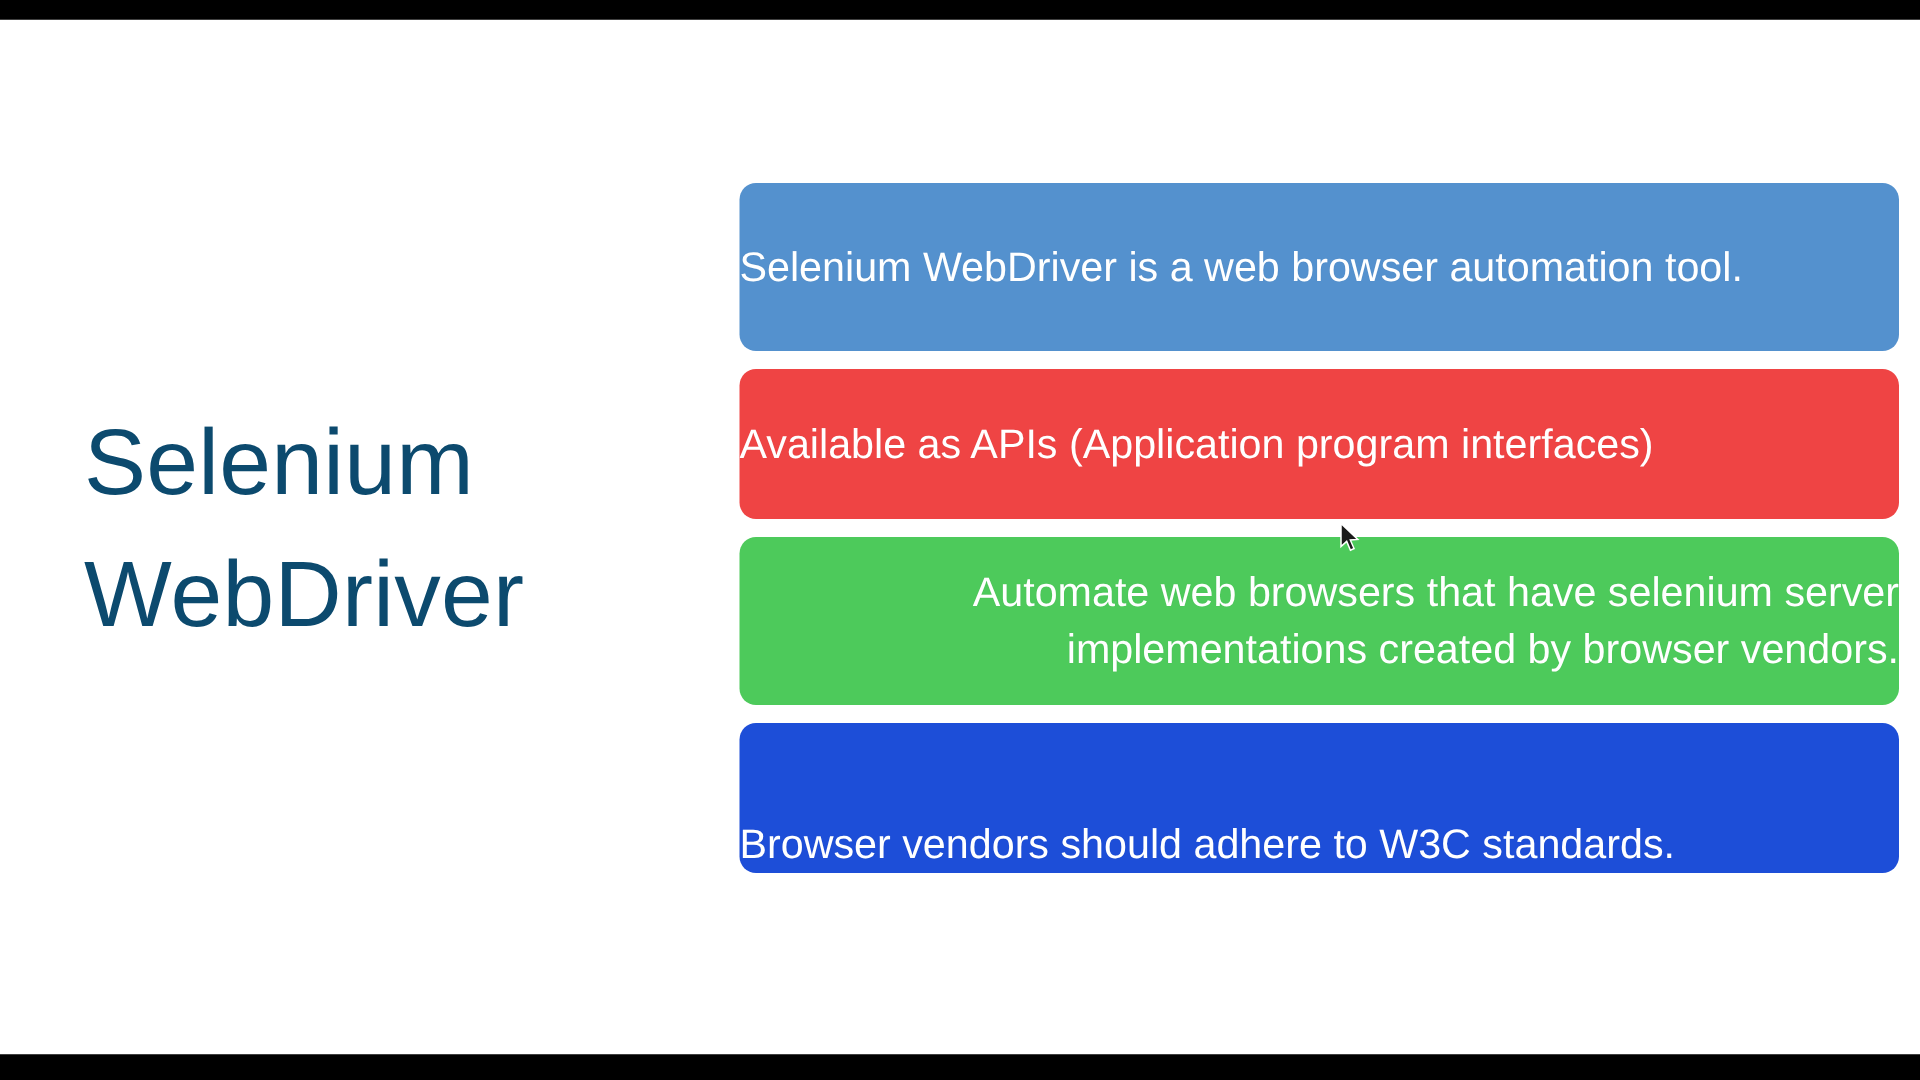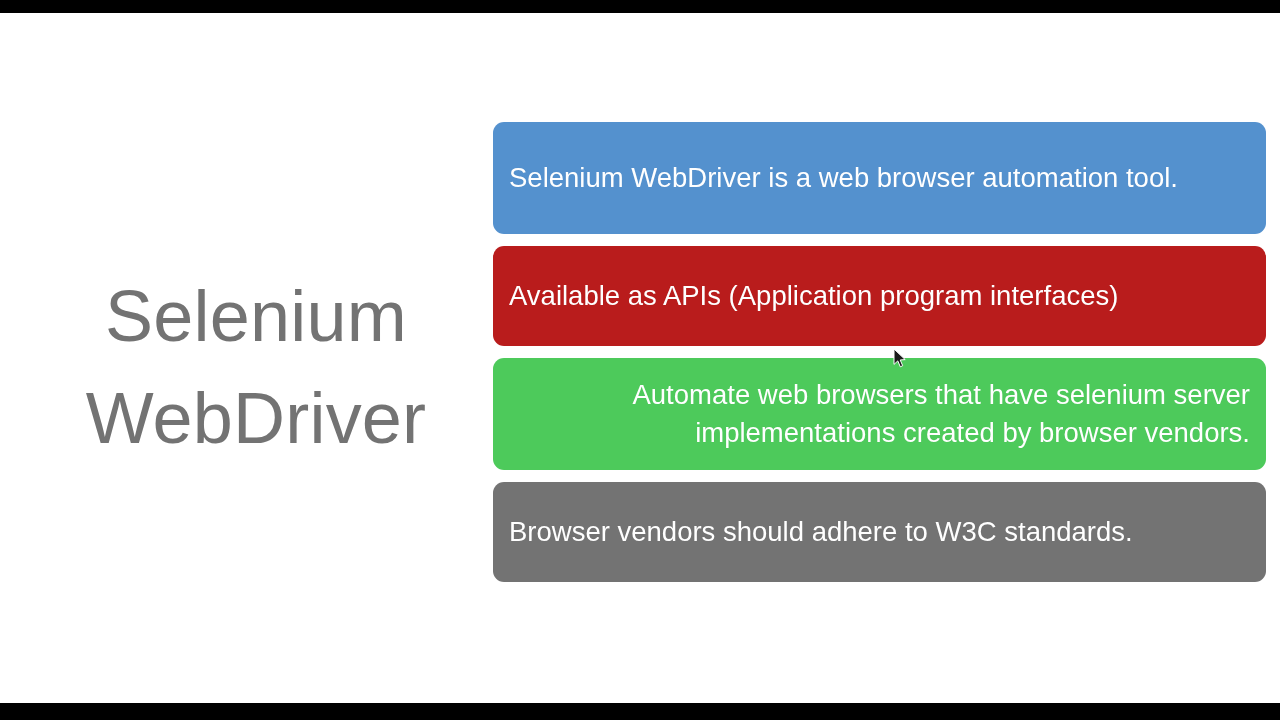--- a/index.html
+++ b/index.html
@@ -41,49 +41,48 @@
     height: 690px;
     background: #ffffff;
   }
 
   
   #slide-title {
     position: absolute;
     left: 56px;
     top: 252px;
     width: 400px;
-    color: #737373;
+    color: #0c4a6e;
     font-family: "Liberation Sans", sans-serif;
-    font-size: 72px;
+    font-size: 62px;
     font-weight: 400;
     line-height: 1.42;
     letter-spacing: 0.2px;
     white-space: pre-line;
-    text-align: center;
   }
 
   
   #callout-stack {
     position: absolute;
     left: 493px;
     top: 109px;
     width: 773px;
   }
 
   .callout-box {
     position: relative;
     width: 773px;
     box-sizing: border-box;
     border-radius: 11px;
     color: #ffffff;
     font-family: "Liberation Sans", sans-serif;
     font-size: 27.5px;
     font-weight: 400;
     line-height: 38px;
-    padding: 0 16px;
+    padding: 0 0;
     display: flex;
     align-items: center;
     margin-bottom: 12px;
     overflow: hidden;
   }
   .callout-box .callout-text {
     display: block;
     width: 100%;
     text-shadow: 0 0 1px rgba(0,0,0,0.06);
   }
@@ -113,29 +112,29 @@
 
     <div id="slide-title">Selenium
 WebDriver</div>
 
     <div id="callout-stack">
 
       <div class="callout-box box-h-tall" style="background:#5491ce;">
         <span class="callout-text">Selenium WebDriver is a web browser automation tool.</span>
       </div>
 
-      <div class="callout-box box-h-short" style="background:#b91c1c;">
+      <div class="callout-box box-h-short" style="background:#ef4444;">
         <span class="callout-text">Available as APIs (Application program interfaces)</span>
       </div>
 
       <div class="callout-box box-h-tall" style="background:#4dca5b;text-align:right;">
         <span class="callout-text">Automate web browsers that have selenium server implementations created by browser vendors.</span>
       </div>
 
-      <div class="callout-box box-h-short" style="background:#737373;">
+      <div class="callout-box box-h-short" style="background:#1d4ed8;align-items:flex-end;">
         <span class="callout-text">Browser vendors should adhere to W3C standards.</span>
       </div>
 
     </div>
 
   </div>
 
   <svg id="mouse-cursor" viewBox="0 0 14 21" xmlns="http://www.w3.org/2000/svg">
     <path d="M1 1 L1 16.4 L4.8 12.9 L7.3 18.8 L9.7 17.7 L7.2 12.0 L12.2 11.6 Z" fill="#1a1a1a" stroke="#ffffff" stroke-width="1"></path>
   </svg>

